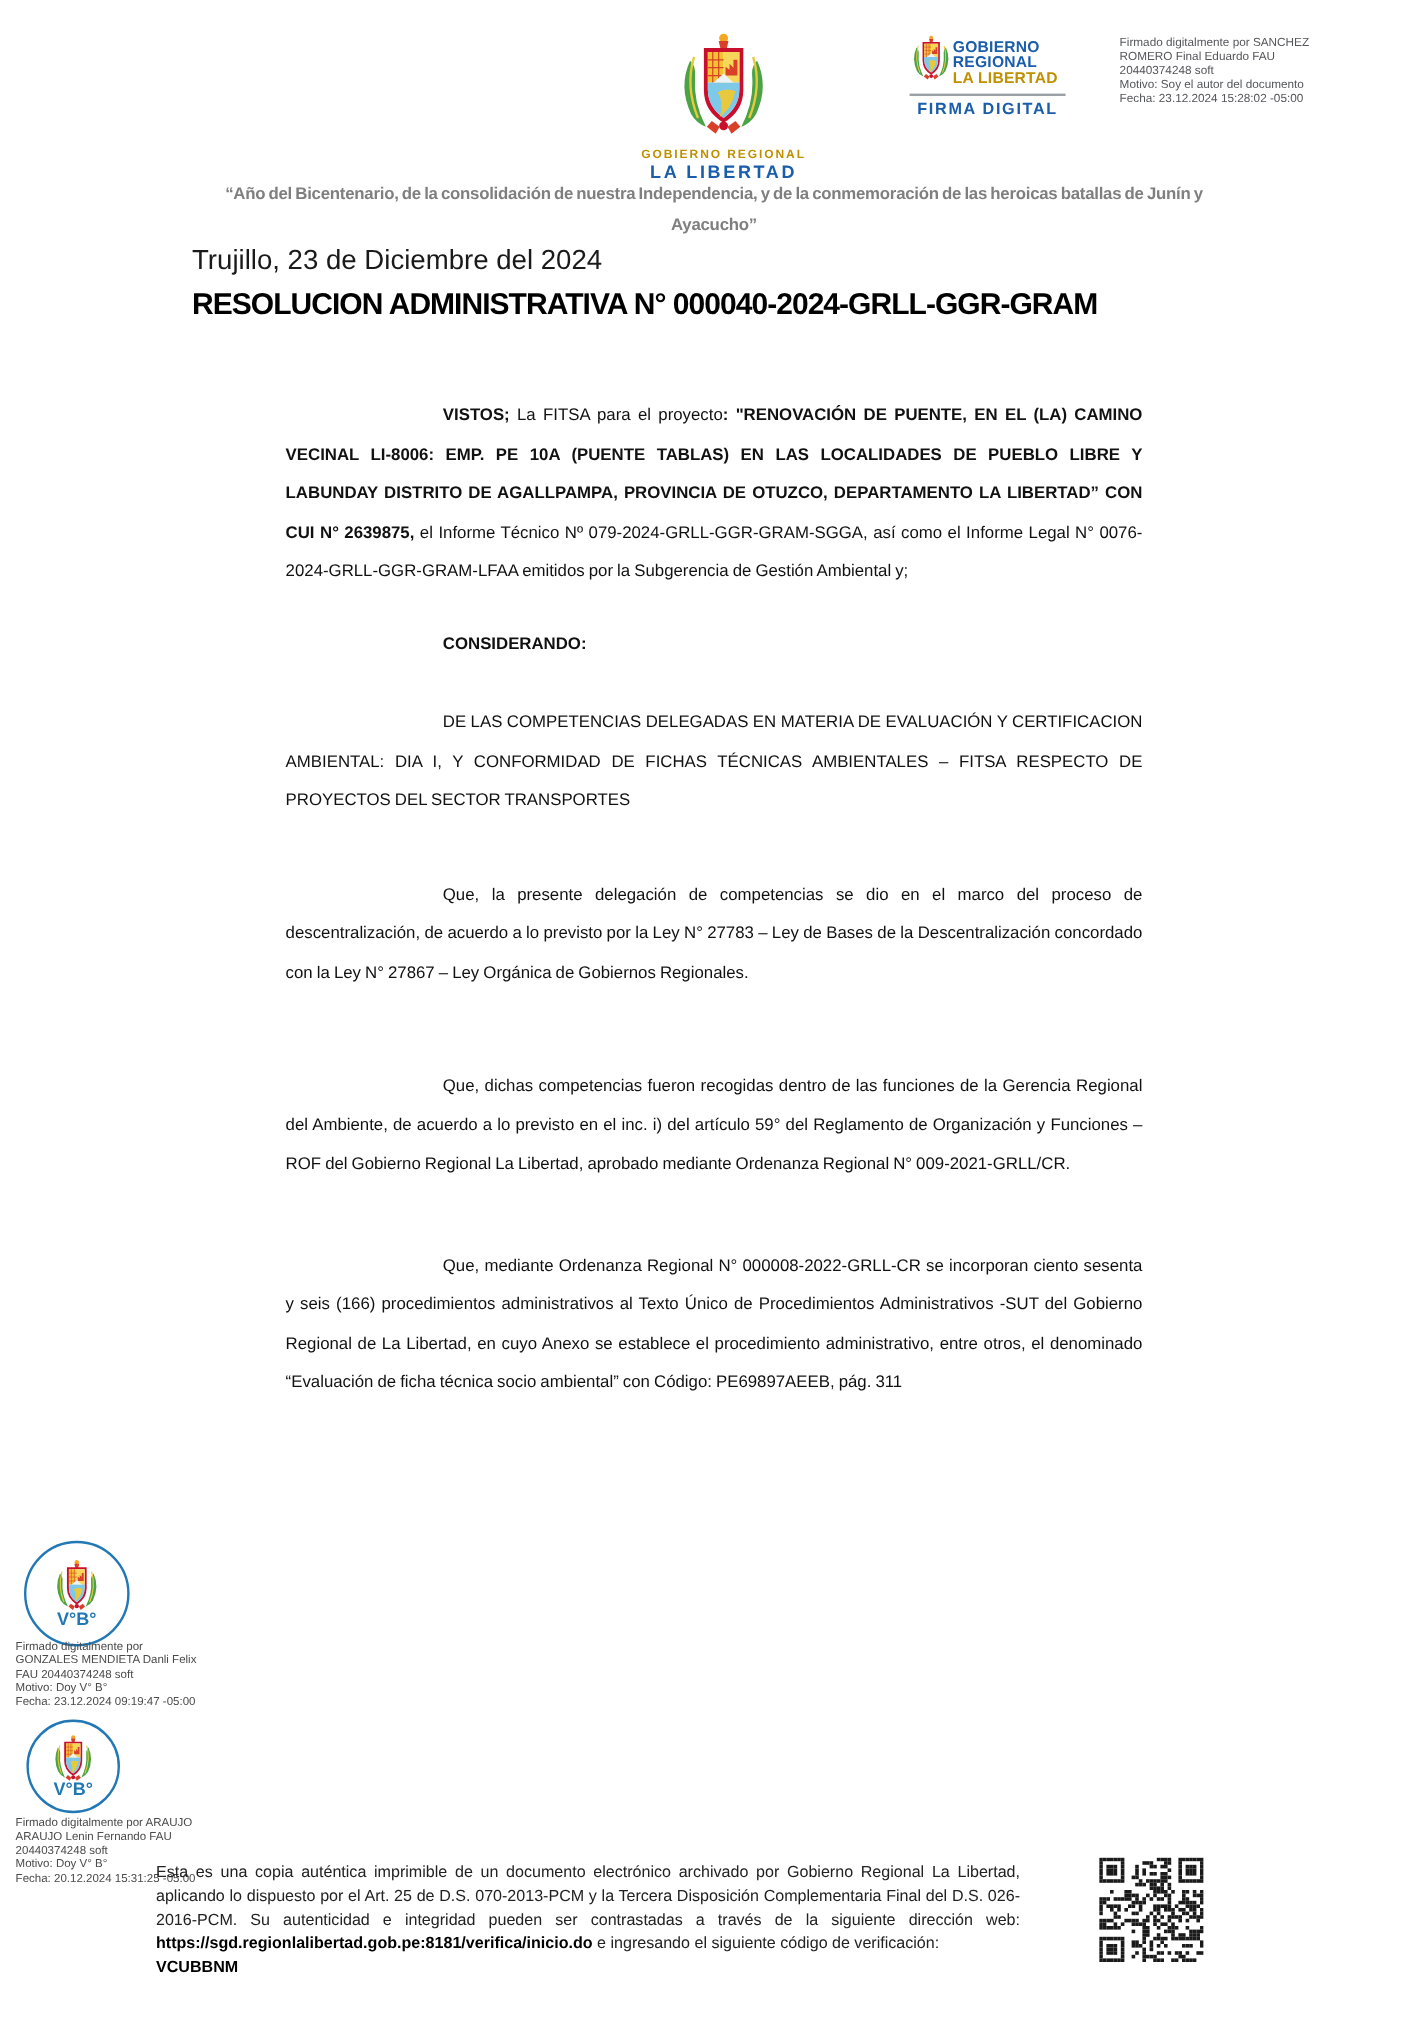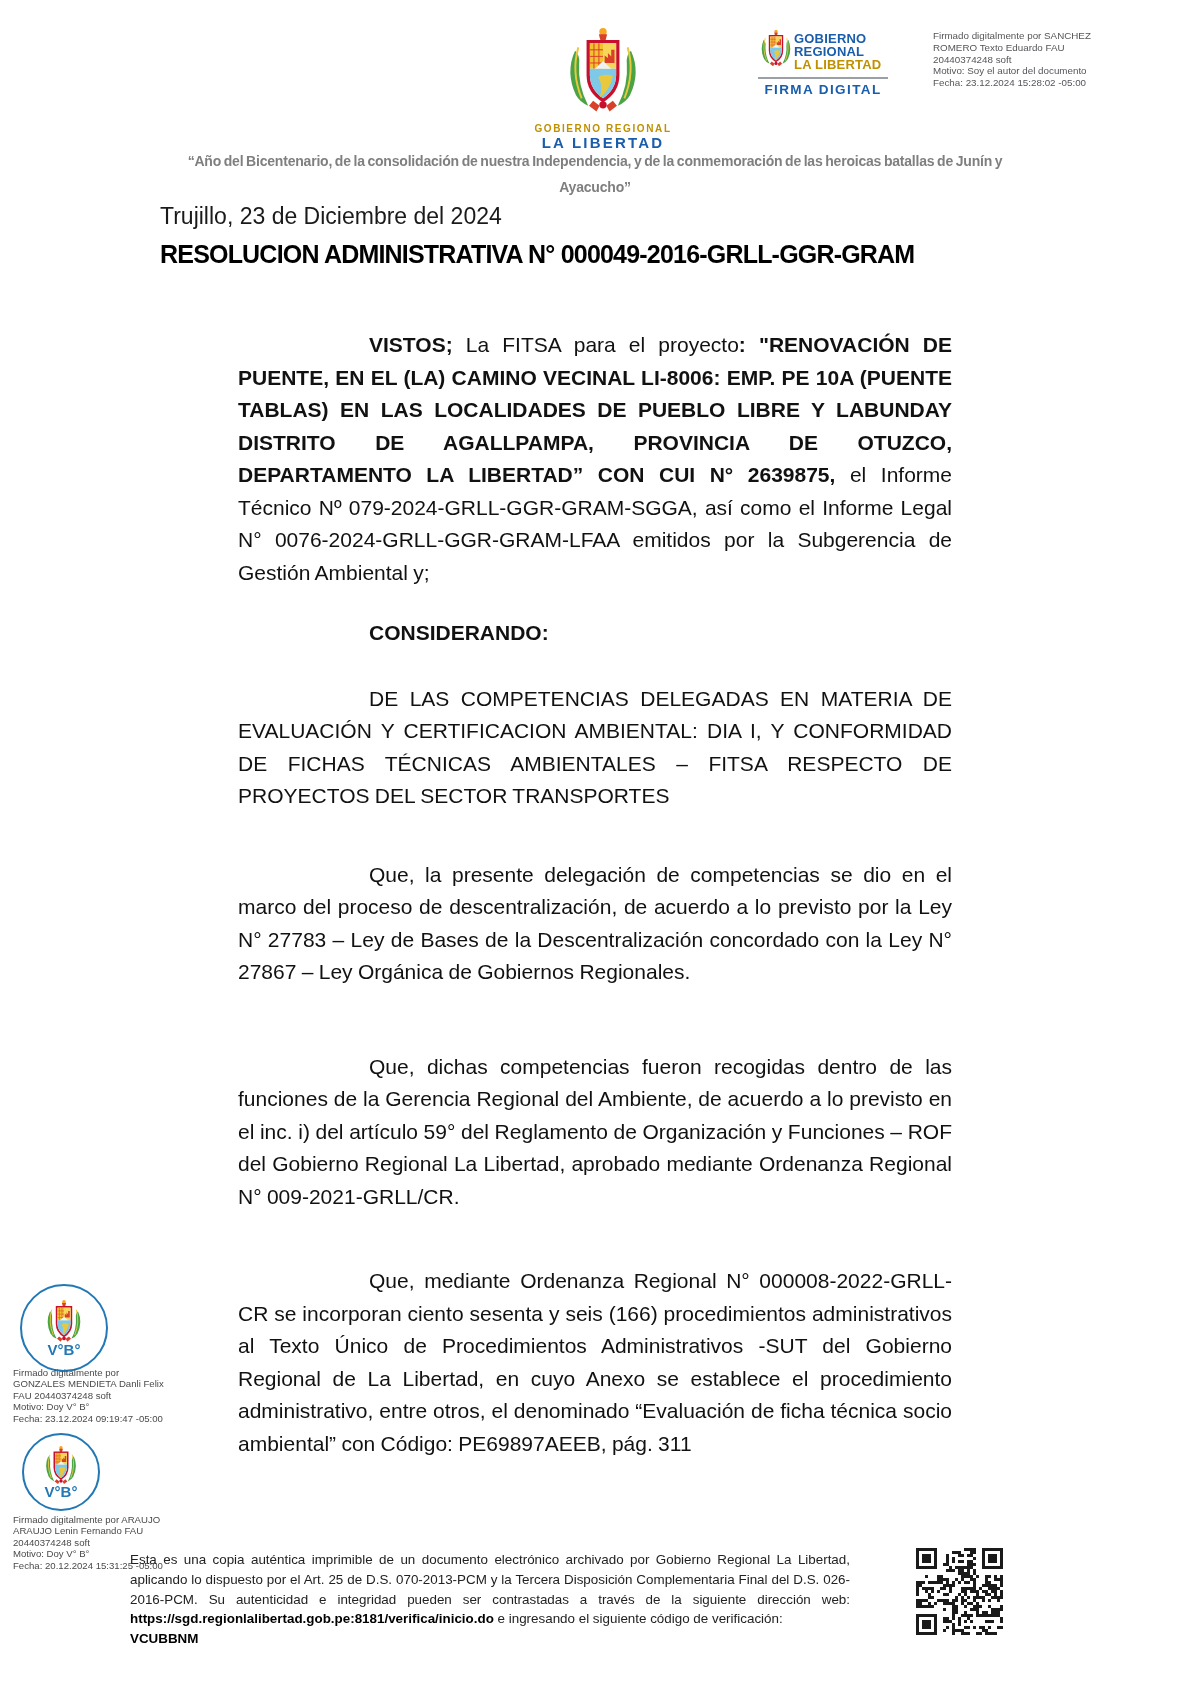--- a/index.html
+++ b/index.html
@@ -26,21 +26,21 @@
   .sig-details { position:absolute; left:175px; top:2px; width:160px;
     font-size:9.8px; line-height:11.8px; color:#55565a; }
   
   .quote { position:absolute; left:165px; top:148px; width:860px; text-align:center;
     font-size:14px; font-weight:bold; color:#7f7f7f; line-height:26px; letter-spacing:-0.2px; word-spacing:-1px; }
   .date-line { position:absolute; left:160px; top:203px; font-size:23px; color:#1a1a1a; }
   .doc-title { position:absolute; left:160px; top:240px; font-size:25px; font-weight:bold;
     letter-spacing:-0.8px; color:#000; white-space:nowrap; }
   
   .doc-body { position:absolute; left:238px; top:329px; width:714px;
-    font-size:21px; line-height:32.5px; text-align:justify; color:#111; word-spacing:-0.5px; }
+    font-size:14px; line-height:32.5px; text-align:justify; color:#111; word-spacing:-0.5px; }
   .doc-body p { text-indent:131px; }
   .p-considerando { margin-top:28px; font-weight:bold; }
   .p-heading { margin-top:33px; font-weight:normal; }
   .p-convenio { margin-top:50px; }
   .p-delegacion { margin-top:46px; }
   .p-rof { margin-top:62px; }
   .p-ordenanza { margin-top:52px; }
   
   .stamp { position:absolute; text-align:center; }
   .stamp-circle { border:2.5px solid #2278b5; border-radius:50%; background:#fff;
@@ -119,31 +119,31 @@
           <div>GOBIERNO</div>
           <div>REGIONAL</div>
           <div class="gold">LA LIBERTAD</div>
         </div>
       </div>
       <div class="sig-divider"></div>
       <div class="firma-digital">FIRMA DIGITAL</div>
     </div>
     <div class="sig-details">
       <div>Firmado digitalmente por SANCHEZ</div>
-      <div>ROMERO Texto Eduardo FAU</div>
+      <div>ROMERO Final Eduardo FAU</div>
       <div>20440374248 soft</div>
       <div>Motivo: Soy el autor del documento</div>
       <div>Fecha: 23.12.2024 15:28:02 -05:00</div>
     </div>
   </div>
 
   <div class="quote">“Año del Bicentenario, de la consolidación de nuestra Independencia, y de la conmemoración de las heroicas batallas de Junín y Ayacucho”</div>
 
   <div class="date-line">Trujillo, 23 de Diciembre del 2024</div>
-  <div class="doc-title">RESOLUCION ADMINISTRATIVA N° 000049-2016-GRLL-GGR-GRAM</div>
+  <div class="doc-title">RESOLUCION ADMINISTRATIVA N° 000040-2024-GRLL-GGR-GRAM</div>
 
   <div class="doc-body">
     <p class="p-vistos"><b>VISTOS;</b><span> La FITSA para el proyecto</span><b>: "RENOVACIÓN DE PUENTE, EN EL (LA) CAMINO VECINAL LI-8006: EMP. PE 10A (PUENTE TABLAS) EN LAS LOCALIDADES DE PUEBLO LIBRE Y LABUNDAY DISTRITO DE AGALLPAMPA, PROVINCIA DE OTUZCO, DEPARTAMENTO LA LIBERTAD” CON CUI N° 2639875,</b><span> el Informe Técnico Nº 079-2024-GRLL-GGR-GRAM-SGGA, así como el Informe Legal N° 0076-2024-GRLL-GGR-GRAM-LFAA emitidos por la Subgerencia de Gestión Ambiental y;</span></p>
     <p class="p-considerando">CONSIDERANDO:</p>
     <p class="p-heading">DE LAS COMPETENCIAS DELEGADAS EN MATERIA DE EVALUACIÓN Y CERTIFICACION AMBIENTAL: DIA I, Y CONFORMIDAD DE FICHAS TÉCNICAS AMBIENTALES – FITSA RESPECTO DE PROYECTOS DEL SECTOR TRANSPORTES</p>
     <p class="p-delegacion">Que, la presente delegación de competencias se dio en el marco del proceso de descentralización, de acuerdo a lo previsto por la Ley N° 27783 – Ley de Bases de la Descentralización concordado con la Ley N° 27867 – Ley Orgánica de Gobiernos Regionales.</p>
     <p class="p-rof">Que, dichas competencias fueron recogidas dentro de las funciones de la Gerencia Regional del Ambiente, de acuerdo a lo previsto en el inc. i) del artículo 59° del Reglamento de Organización y Funciones – ROF del Gobierno Regional La Libertad, aprobado mediante Ordenanza Regional N° 009-2021-GRLL/CR.</p>
     <p class="p-ordenanza">Que, mediante Ordenanza Regional N° 000008-2022-GRLL-CR se incorporan ciento sesenta y seis (166) procedimientos administrativos al Texto Único de Procedimientos Administrativos -SUT del Gobierno Regional de La Libertad, en cuyo Anexo se establece el procedimiento administrativo, entre otros, el denominado “Evaluación de ficha técnica socio ambiental” con Código: PE69897AEEB, pág. 311</p>
   </div>
 

